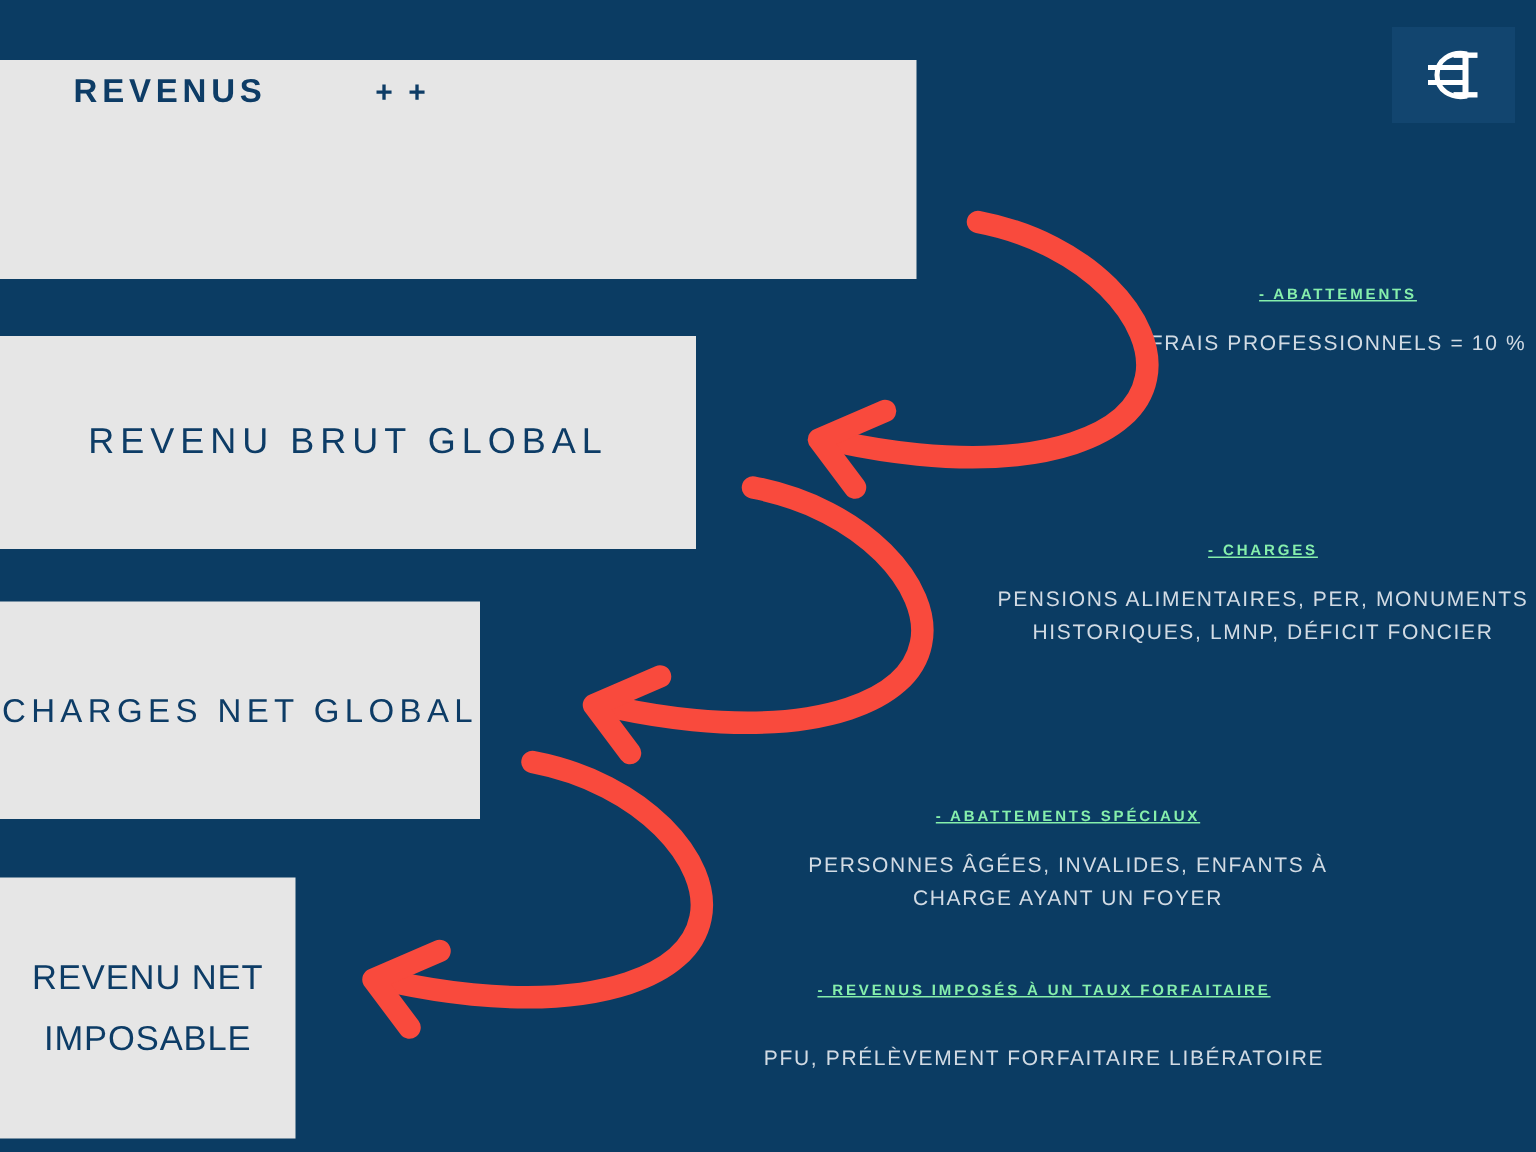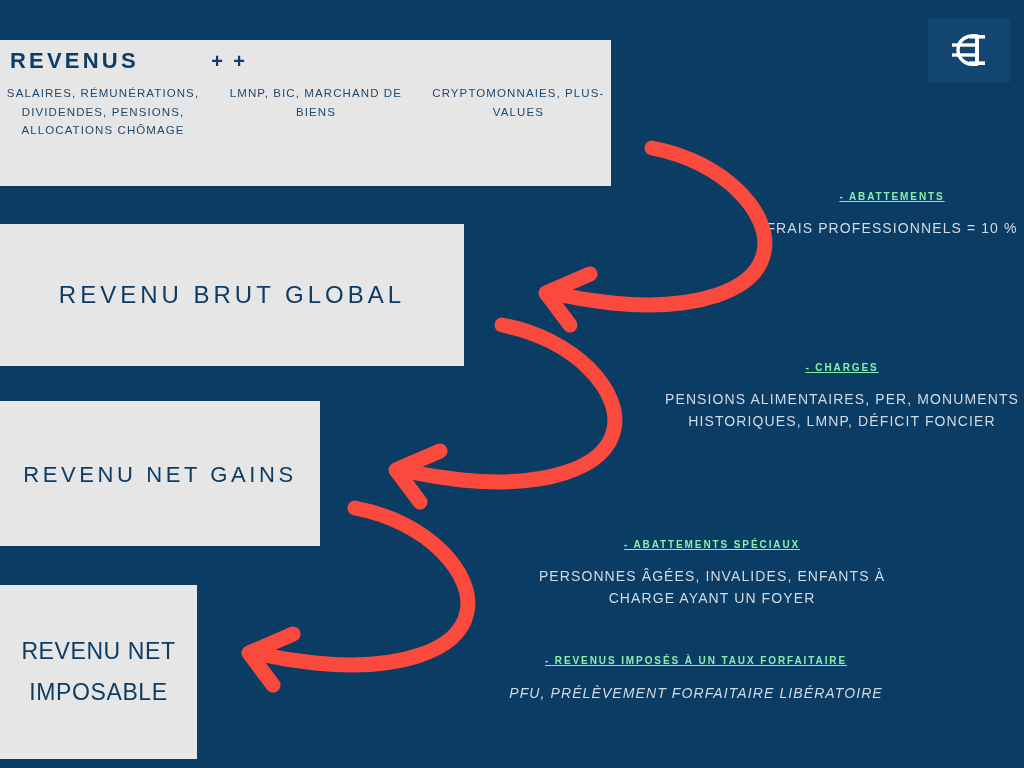--- a/index.html
+++ b/index.html
@@ -32,20 +32,21 @@
   }
 
   
   #header-panel {
     left:0; top:40px; width:611px; height:146px;
     padding-top:8px;
   }
   .head-row {
     display:flex; align-items:baseline; justify-content:flex-start;
     padding:0 10px;
+    margin-left:39px;
   }
   .head-title {
     color:#0d3c66;
     font-weight:bold;
     font-size:22px;
     letter-spacing:3.2px;
     white-space:nowrap;
   }
   .plus {
     color:#0d3c66;
@@ -103,21 +104,21 @@
     letter-spacing:1.1px;
     line-height:22px;
     margin-top:9px;
   }
 
   #note-abattements { left:760px; top:186px; width:264px; }
   #note-charges     { left:660px; top:357px; width:364px; }
   #note-speciaux    { left:512px; top:534px; width:400px; }
   #note-forfait     { left:496px; top:650px; width:400px; }
 
-  #note-forfait .note-body { margin-top:10px;font-style:italic; }
+  #note-forfait .note-body { margin-top:22px; }
 
   
   #arrow-layer {
     position:absolute; left:0; top:0;
     width:1024px; height:768px;
     pointer-events:none;
   }
 </style>
 </head>
 <body>
@@ -140,35 +141,28 @@
       </svg>
     </span>
   </div>
 
   <div class="panel" id="header-panel">
     <div class="head-row">
       <div class="col-a head-title">REVENUS</div>
       <div class="col-plus plus">+</div>
       <div class="col-plus plus">+</div>
     </div>
-    <div class="head-sub-row">
-      <div class="col-a head-sub">SALAIRES, RÉMUNÉRATIONS, DIVIDENDES, PENSIONS, ALLOCATIONS CHÔMAGE</div>
-      <div class="col-plus"></div>
-      <div class="col-b head-sub">LMNP, BIC, MARCHAND DE BIENS</div>
-      <div class="col-plus"></div>
-      <div class="col-c head-sub">CRYPTOMONNAIES, PLUS-VALUES</div>
-    </div>
   </div>
 
   <div class="panel" id="box-rbg">
     <div class="box-label">REVENU BRUT GLOBAL</div>
   </div>
 
   <div class="panel" id="box-rng">
-    <div class="box-label">REVENU NET GAINS</div>
+    <div class="box-label">CHARGES NET GLOBAL</div>
   </div>
 
   <div class="panel" id="box-rni">
     <div class="box-label">REVENU NET IMPOSABLE</div>
   </div>
 
   <div class="note" id="note-abattements">
     <div class="note-title">- ABATTEMENTS</div>
     <div class="note-body">FRAIS PROFESSIONNELS = 10 %</div>
   </div>

